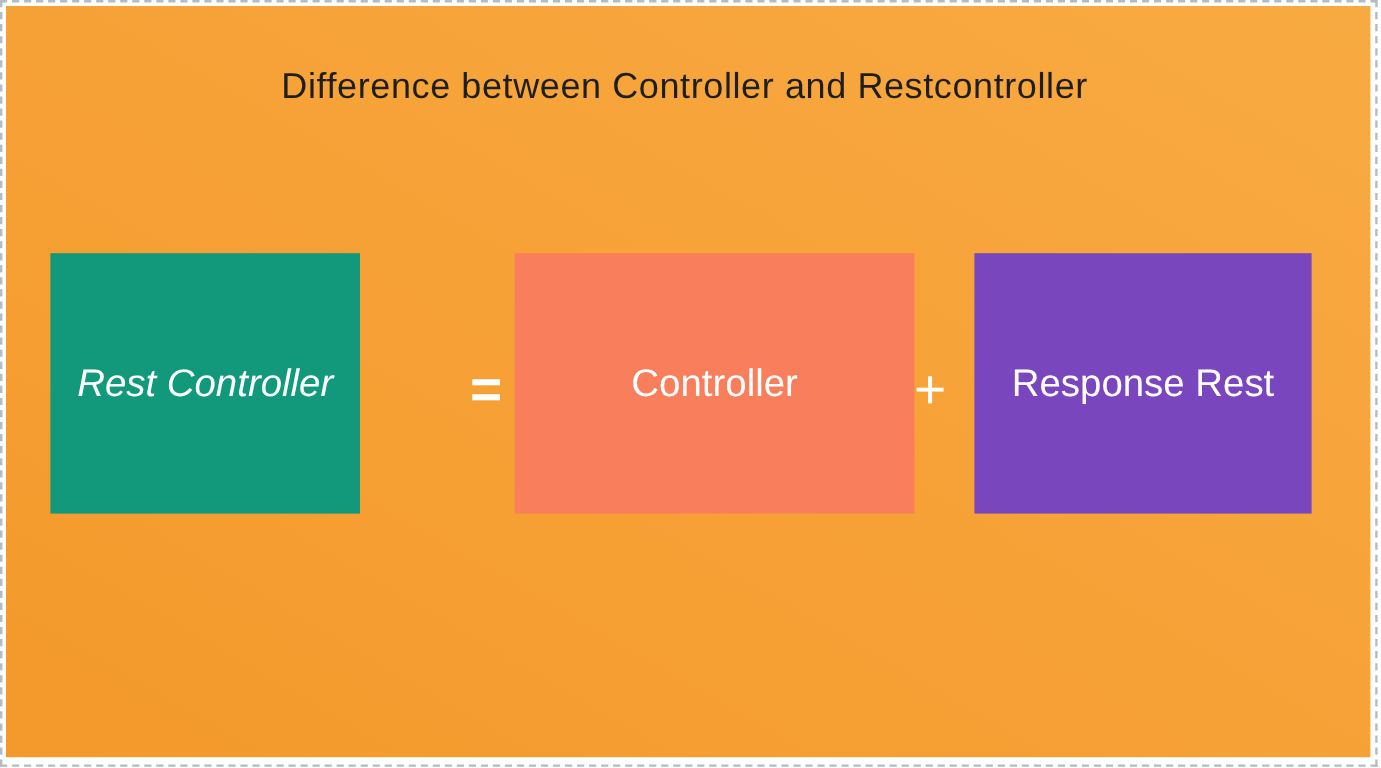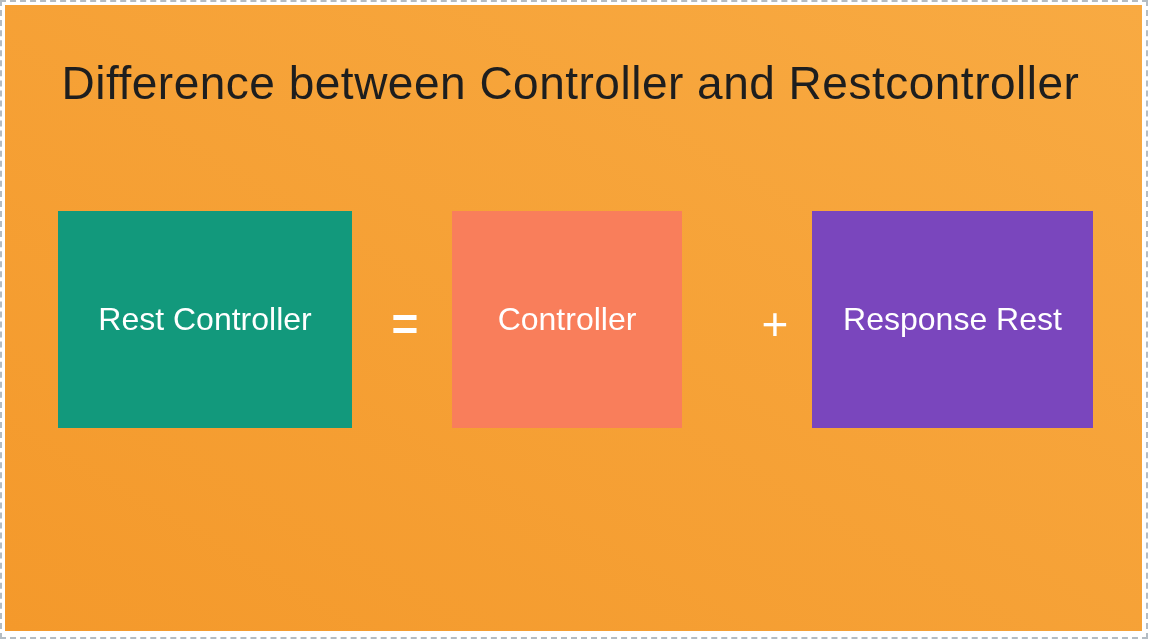--- a/index.html
+++ b/index.html
@@ -24,34 +24,34 @@
   .marquee {
     position: absolute;
     top: 0; left: 0; right: 3px; bottom: 1px;
     border: 2px dashed var(--marquee, #B4BCC3);
     pointer-events: none;
   }
   .title {
     position: absolute;
     top: 56px; left: 0; right: 10px;
     text-align: center;
-    font-size: 46px;
+    font-size: 30px;
     font-weight: 400;
     letter-spacing: 0.5px;
   }
   .box {
     position: absolute;
     top: 211px;
     height: 217px;
     display: flex;
     align-items: center;
     justify-content: center;
   }
-  .box-rest       { left: 58px;  width: 294px; }
-  .box-controller { left: 452px; width: 230px; }
+  .box-rest       { left: 42px;  width: 258px; font-style: italic; }
+  .box-controller { left: 429px; width: 333px; }
   .box-response   { left: 812px; width: 281px; }
   .box-label {
     font-size: 32px;
     font-weight: 400;
     white-space: nowrap;
   }
   .op {
     position: absolute;
     top: 299px;
     width: 50px; height: 50px;

